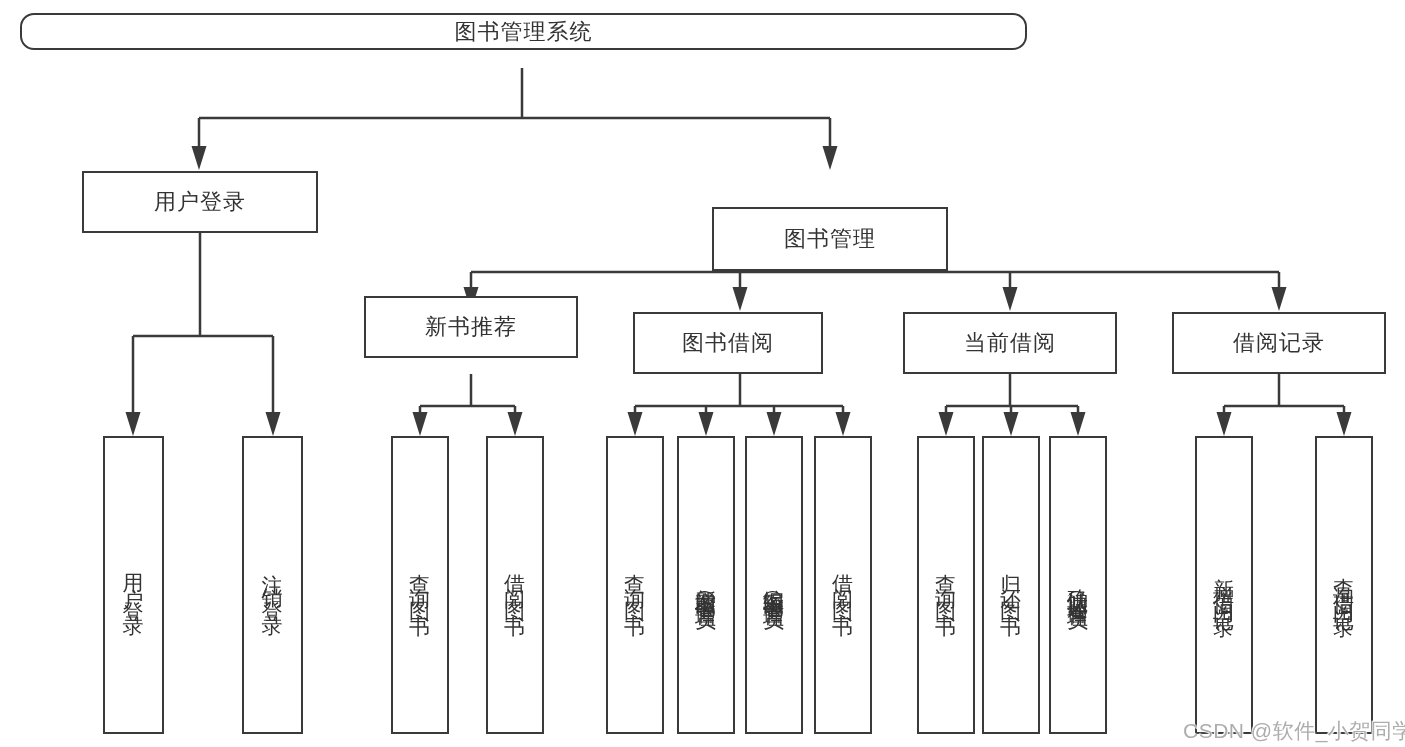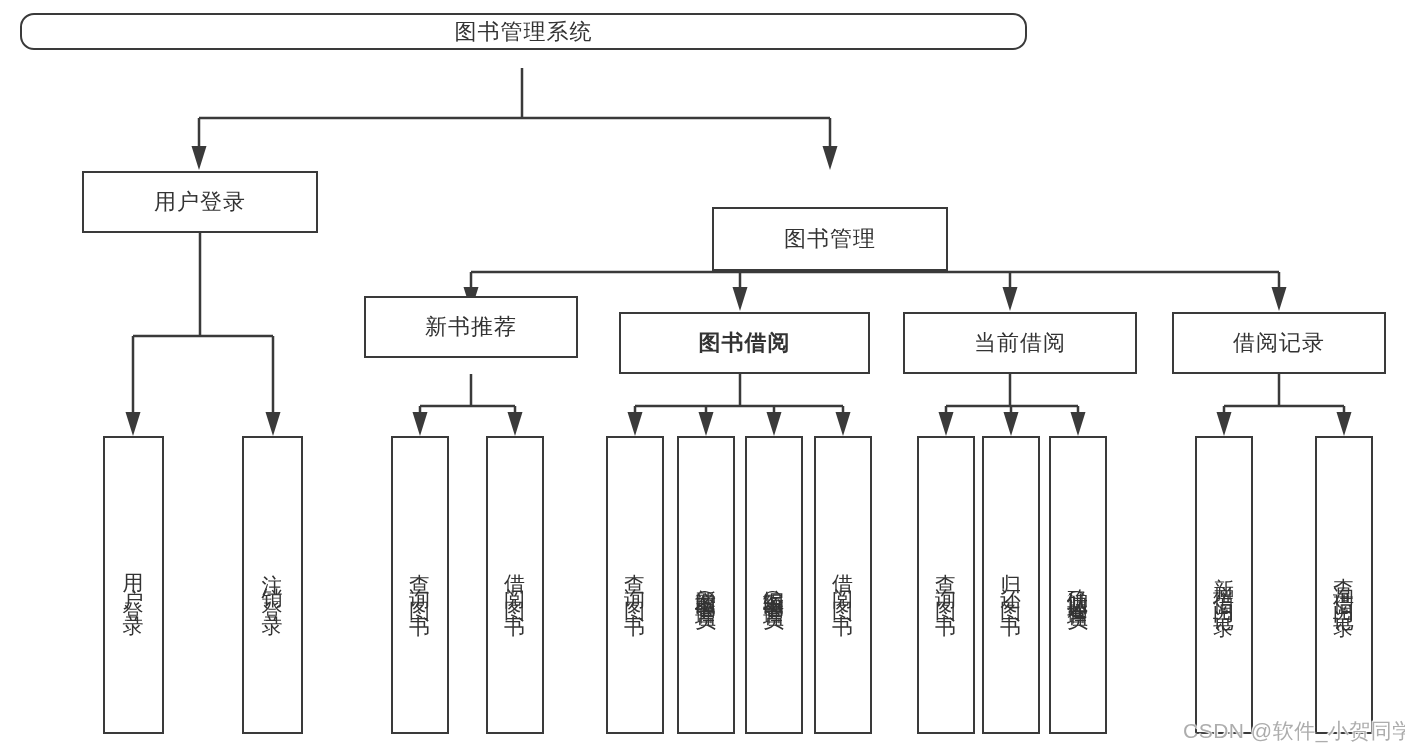--- a/index.html
+++ b/index.html
@@ -97,24 +97,24 @@
   <div class="node hnode" style="left:82px; top:171px; width:236px; height:62px;">
     <span class="lbl">用户登录</span>
   </div>
   <div class="node hnode" style="left:712px; top:171px; width:236px; height:64px;margin-top:36px;">
     <span class="lbl">图书管理</span>
   </div>
 
   <div class="node hnode" style="left:364px; top:296px; width:214px; height:62px;">
     <span class="lbl">新书推荐</span>
   </div>
-  <div class="node hnode" style="left:619px; top:312px; width:251px; height:62px;font-weight:bold;">
+  <div class="node hnode" style="left:633px; top:312px; width:190px; height:62px;">
     <span class="lbl">图书借阅</span>
   </div>
-  <div class="node hnode" style="left:903px; top:312px; width:234px; height:62px;text-align:center;">
+  <div class="node hnode" style="left:903px; top:312px; width:214px; height:62px;text-align:center;">
     <span class="lbl">当前借阅</span>
   </div>
   <div class="node hnode" style="left:1172px; top:312px; width:214px; height:62px;">
     <span class="lbl">借阅记录</span>
   </div>
 
   <div class="node vnode" style="left:103px; width:61px;">
     <span class="lbl">用户登录</span>
   </div>
   <div class="node vnode" style="left:242px; width:61px;">

